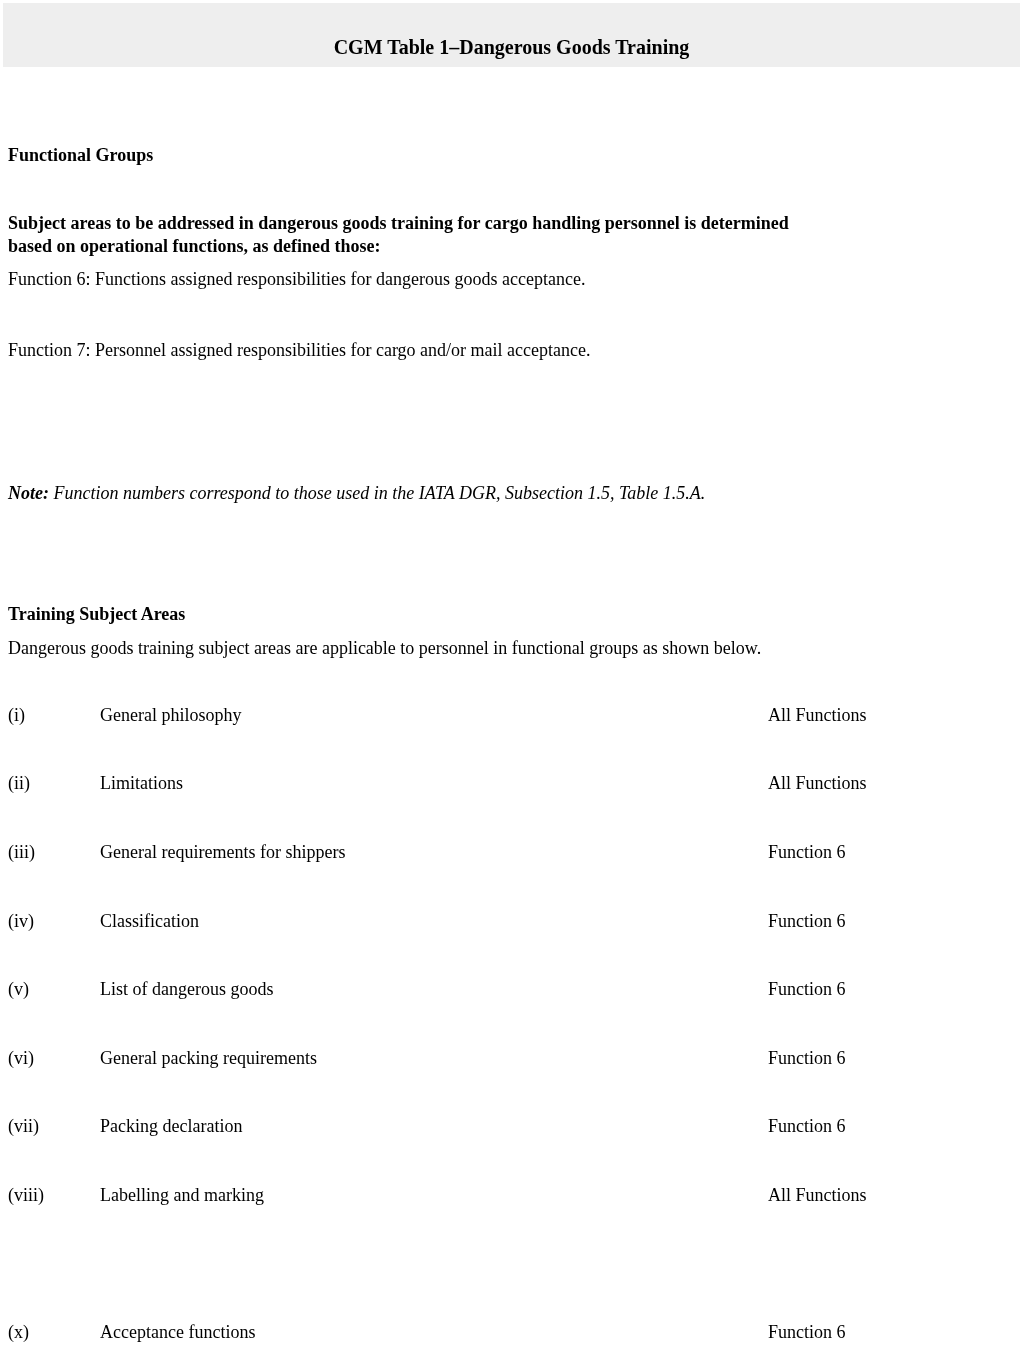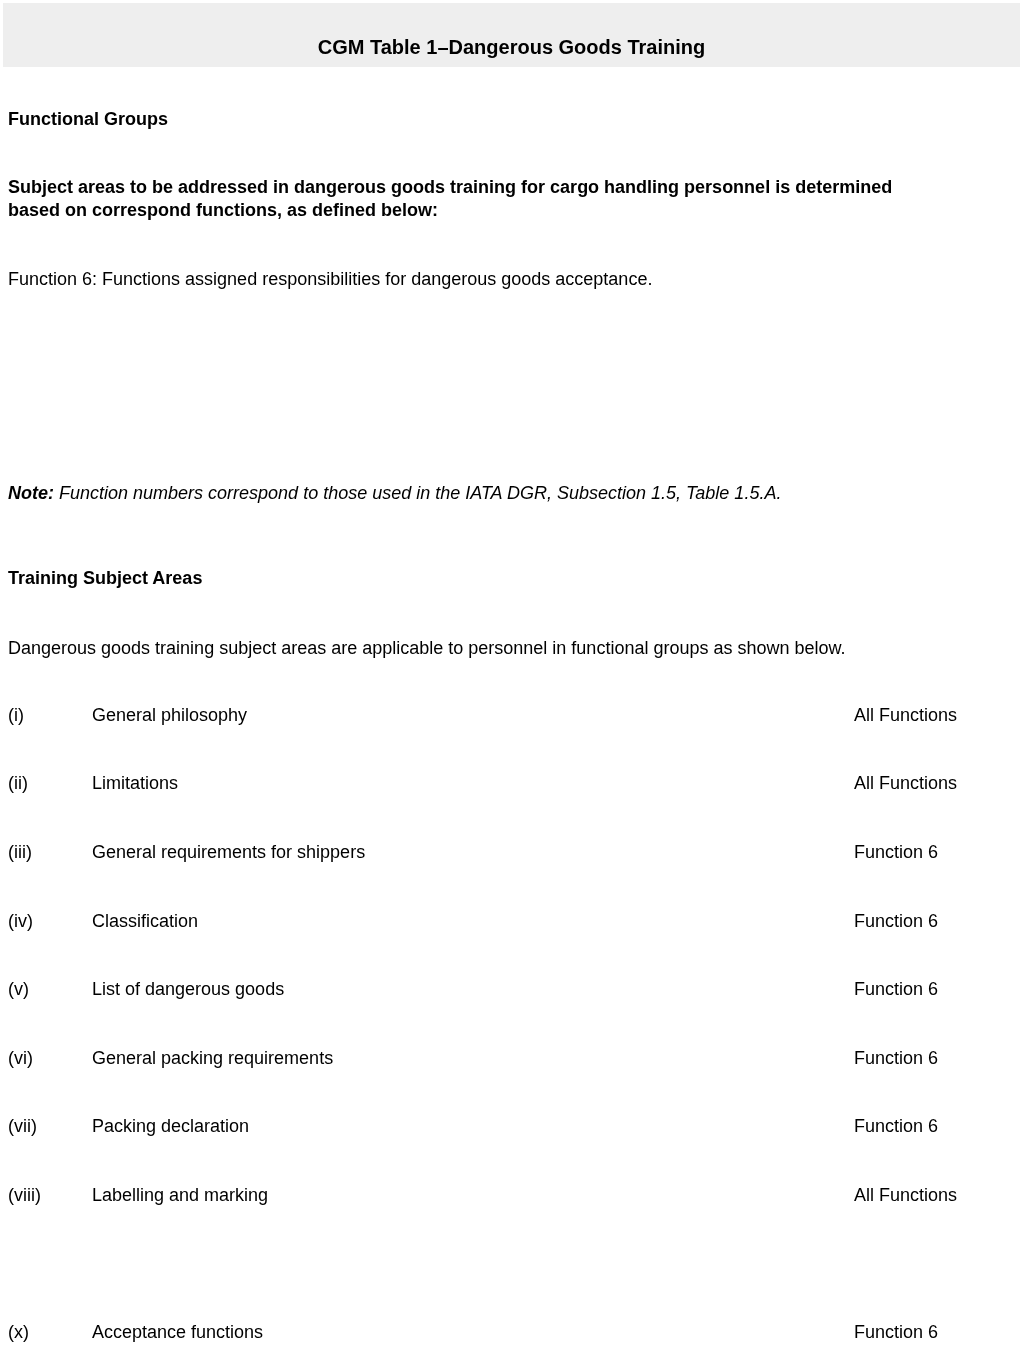--- a/index.html
+++ b/index.html
@@ -10,21 +10,21 @@
   * { margin: 0; padding: 0; box-sizing: border-box; }
   html, body {
     background: var(--page-bg);
   }
   .page {
     position: relative;
     width: 1025px;
     height: 1351px;
     background: var(--page-bg);
     color: var(--text);
-    font-family: Liberation Sans, sans-serif;
+    font-family: Liberation Serif, serif;
     font-size: 18px;
     line-height: 23px;
     overflow: hidden;
   }
   .title-bar {
     position: absolute;
     left: 3px;
     top: 3px;
     width: 1017px;
     height: 64px;
@@ -39,48 +39,49 @@
     font-size: 20px;
     font-weight: bold;
     line-height: 23px;
   }
   .block {
     position: absolute;
     left: 8px;
     width: 990px;
     white-space: pre-line;
   }
-  .bold { font-weight: bold; }
+  .bold { font-weight: bold; margin-top: 36px; }
   .italic { font-style: italic; }
   .row {
     position: absolute;
     left: 0;
     width: 1025px;
     height: 23px;
   }
   .row .marker   { position: absolute; left: 8px; }
-  .row .subject  { position: absolute; left: 92px; }
-  .row .functions{ position: absolute; left: 854px; }
+  .row .subject  { position: absolute; left: 100px; }
+  .row .functions{ position: absolute; left: 768px; }
 </style>
 </head>
 <body>
 
 <div class="page">
 
   <div class="title-bar">
     <div class="title">CGM Table 1–Dangerous Goods Training</div>
   </div>
 
   <div class="block bold" style="top:108px">Functional Groups</div>
 
   <div class="block bold" style="top:176px">Subject areas to be addressed in dangerous goods training for cargo handling personnel is determined
-based on correspond functions, as defined below:</div>
+based on operational functions, as defined those:</div>
 
   <div class="block" style="top:268px">Function 6: Functions assigned responsibilities for dangerous goods acceptance.</div>
 
+  <div class="block" style="top:339px">Function 7: Personnel assigned responsibilities for cargo and/or mail acceptance.</div>
 
 
   <div class="block italic" style="top:482px"><span class="bold">Note:</span><span> Function numbers correspond to those used in the IATA DGR, Subsection 1.5, Table 1.5.A.</span></div>
 
   <div class="block" style="top:637px">Dangerous goods training subject areas are applicable to personnel in functional groups as shown below.</div>
 
   <div class="block bold" style="top:567px">Training Subject Areas</div>
 
   <div class="row" style="top:704px">
     <span class="marker">(i)</span>

